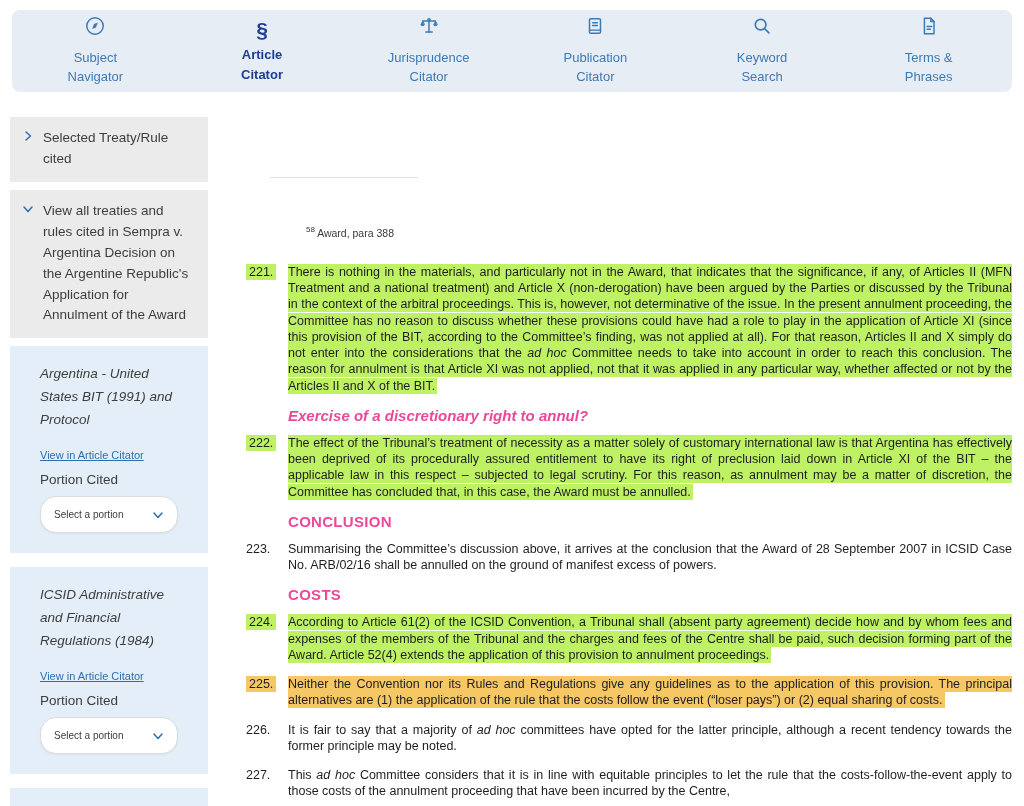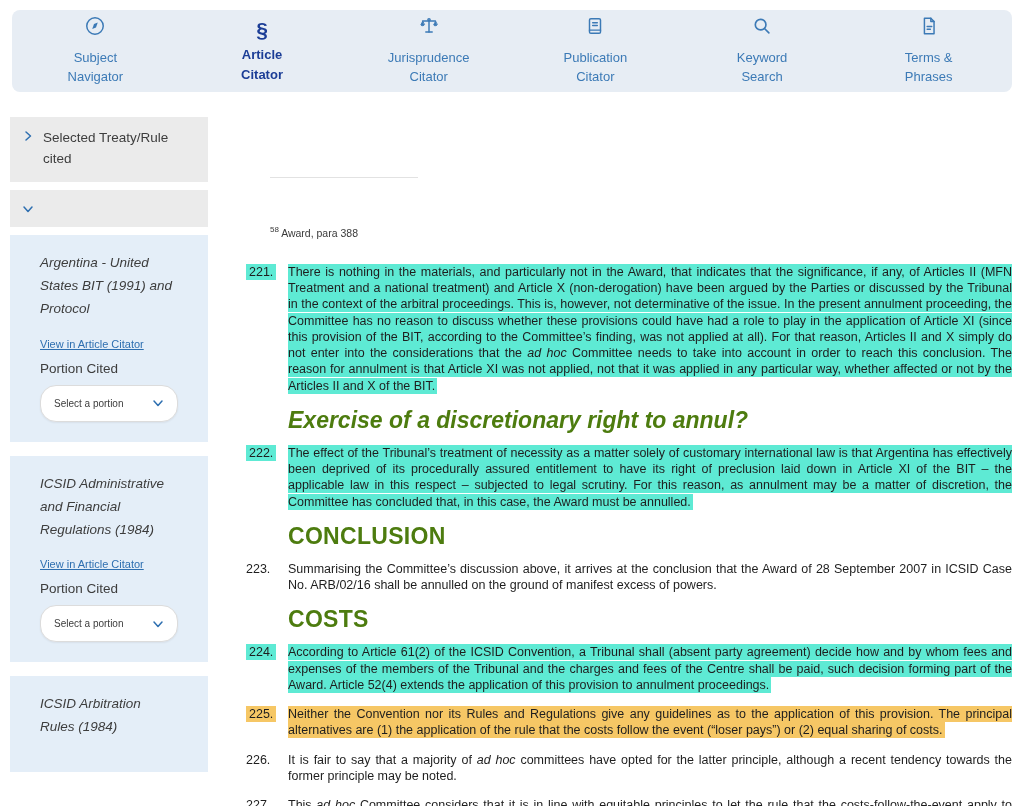--- a/index.html
+++ b/index.html
@@ -34,30 +34,30 @@
                     display:flex; align-items:center; justify-content:space-between;
                     padding:0 13px; font-size:10px; color:#3d3d3d; cursor:pointer;
                     box-shadow:0 1px 2px rgba(0,0,0,.06); }
   .portion-select .chev { color:#2e6fb0; }
   .portion-select .chev svg { width:12px; height:12px; display:block; }
 
   
   .main { position:absolute; left:246px; top:100px; width:766px; }
   .fn-divider { margin:77px 0 0 24px; width:148px; border-top:1px solid #e2e2e2; }
   .footnotes { margin:46px 0 0 24px; font-size:10.5px; color:#3a3a3a; line-height:1.55; }
-  .footnotes sup { font-size:8px; }
+  .footnotes sup { font-size:8px;margin-left:36px; }
   .blocks { margin-top:23px; }
   .para-row { display:flex; margin-bottom:13px; }
   .para-num { width:42px; flex:none; font-size:12.5px; padding-top:1px; }
   .para-text { flex:1; text-align:justify; font-size:12.5px; line-height:1.3; }
-  .hl-peach { background:#5eead4; padding:1px 2px 1px 0; }
+  .hl-peach { background:#bef264; padding:1px 2px 1px 0; }
   .para-num .hl-peach { padding:1px 3px; }
   .hl-gold { background:#f6c765; padding:1px 2px 1px 0; }
   .para-num .hl-gold { padding:1px 3px; }
-  .heading { margin:2px 0 11px 42px; font-weight:bold; font-size:23px; color:#4d7c0f; }
+  .heading { margin:2px 0 11px 42px; font-weight:bold; font-size:15px; color:#ec4899; }
   .h-italic { font-style:italic; }
   .h-caps { letter-spacing:.3px; }
 </style>
 </head>
 <body>
 
 <div class="page">
 
   <nav class="topnav" id="topnav">
       <div class="nav-item"><span class="icon"><svg viewBox="0 0 24 24" fill="none" stroke="currentColor" stroke-width="1.6">
@@ -97,20 +97,21 @@
           </svg>
       </span>
       <span class="side-toggle-label">Selected Treaty/Rule cited</span>
     </div>
     <div class="side-toggle">
       <span class="chev">
         <svg viewBox="0 0 24 24" fill="none" stroke="currentColor" stroke-width="3" stroke-linecap="round" stroke-linejoin="round">
             <polyline points="4 8 12 17 20 8"></polyline>
           </svg>
       </span>
+      <span class="side-toggle-label">View all treaties and rules cited in Sempra v. Argentina Decision on the Argentine Republic's Application for Annulment of the Award</span>
     </div>
     <div id="treaty-cards">
         <div class="treaty-card"><div class="card-title">Argentina - United States BIT (1991) and Protocol</div><a class="card-link">View in Article Citator</a><div class="portion-label">Portion Cited</div><div class="portion-select">
             <span>Select a portion</span>
             <span class="chev">
               <svg viewBox="0 0 24 24" fill="none" stroke="currentColor" stroke-width="3" stroke-linecap="round" stroke-linejoin="round">
                 <polyline points="4 8 12 17 20 8"></polyline>
               </svg>
             </span>
           </div></div>

